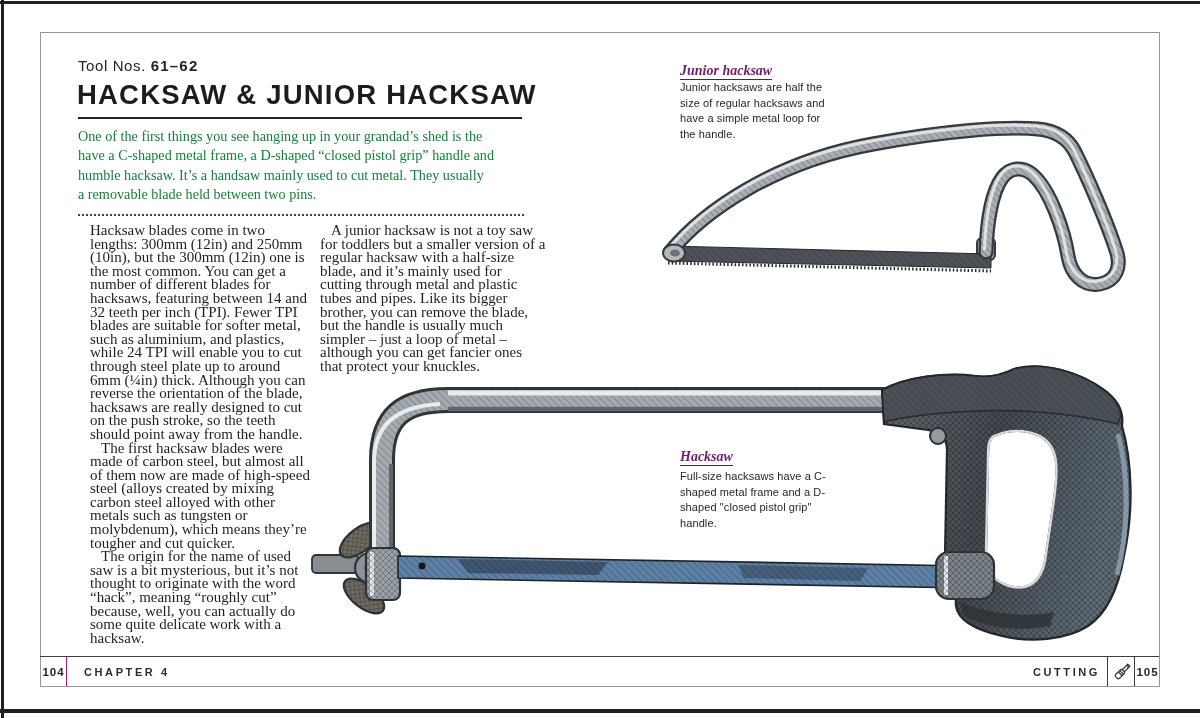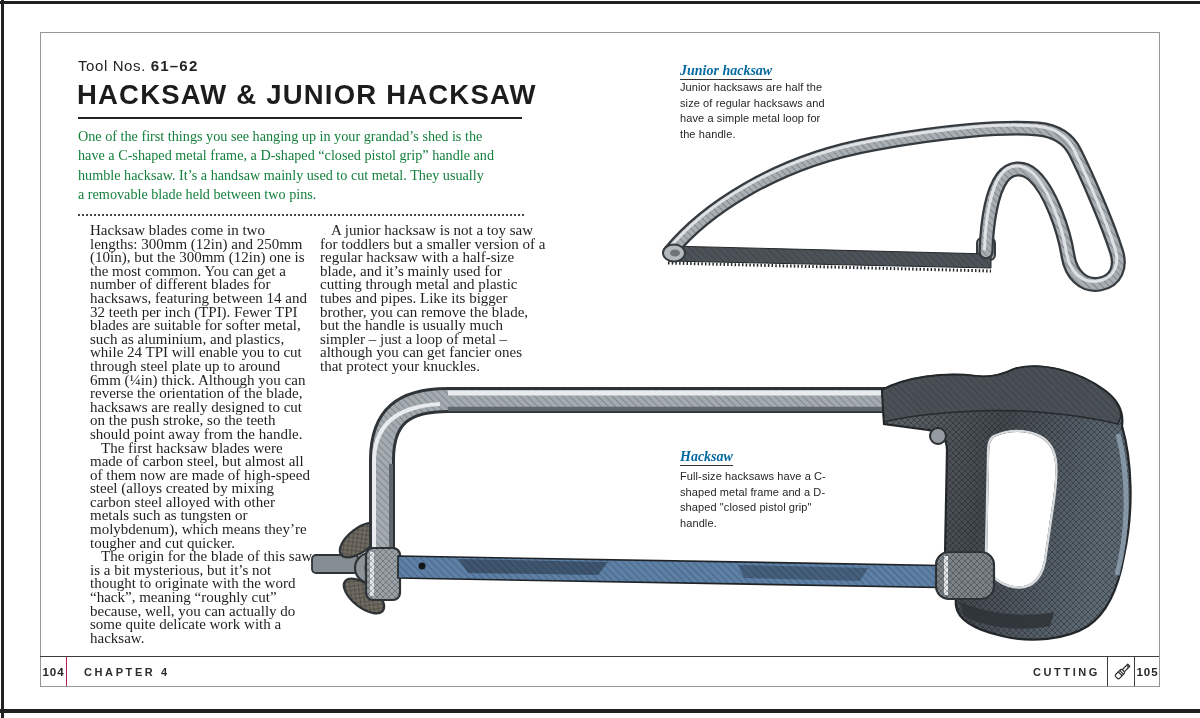--- a/index.html
+++ b/index.html
@@ -20,21 +20,21 @@
   .intro div{white-space:nowrap;}
   .dotted-rule{left:78px;top:214px;width:446px;border-top:2px dotted #454545;height:0;}
   
   .col{font-family:"Liberation Serif",serif;font-size:15px;line-height:13.6px;color:#1f1f1f;margin-left:12px;}
   .col-left{left:78px;top:224px;width:224px;}
   .col-mid{left:308px;top:224px;width:226px;}
   .col p{margin:0;}
   .col p.indent{text-indent:11px;}
   
   .callout-label{font-family:"Liberation Serif",serif;font-style:italic;font-weight:600;
-                 font-size:14px;color:#0369a1;border-bottom:1.2px solid #333;padding-bottom:1px;}
+                 font-size:14px;color:#701a75;border-bottom:1.2px solid #333;padding-bottom:1px;}
   .callout-body{font-size:11px;line-height:15.6px;color:#262626;letter-spacing:.1px;}
   .co-junior-label{left:680px;top:61px;}
   .co-junior-body{left:680px;top:80px;width:152px;}
   .co-full-label{left:680px;top:447px;}
   .co-full-body{left:680px;top:469px;width:160px;}
   
   .illus{pointer-events:none;}
   
   .footer-rule{left:40px;top:656px;width:1119px;height:1px;background:#3c3c3c;}
   .fbox{top:657px;height:29px;display:flex;align-items:center;justify-content:center;}
@@ -66,21 +66,21 @@
     <div>have a C-shaped metal frame, a D-shaped “closed pistol grip” handle and</div>
     <div>humble hacksaw. It’s a handsaw mainly used to cut metal. They usually</div>
     <div>a removable blade held between two pins.</div>
   </div>
 
   <div class="abs dotted-rule"></div>
 
   <div class="abs col col-left">
     <p>Hacksaw blades come in two lengths: 300mm (12in) and 250mm (10in), but the 300mm (12in) one is the most common. You can get a number of different blades for hacksaws, featuring between 14 and 32 teeth per inch (TPI). Fewer TPI blades are suitable for softer metal, such as aluminium, and plastics, while 24 TPI will enable you to cut through steel plate up to around 6mm (¼in) thick. Although you can reverse the orientation of the blade, hacksaws are really designed to cut on the push stroke, so the teeth should point away from the handle.</p>
     <p class="indent">The first hacksaw blades were made of carbon steel, but almost all of them now are made of high-speed steel (alloys created by mixing carbon steel alloyed with other metals such as tungsten or molybdenum), which means they’re tougher and cut quicker.</p>
-    <p class="indent">The origin for the blade of this saw is a bit mysterious, but it’s not thought to originate with the word “hack”, meaning “roughly cut” because, well, you can actually do some quite delicate work with a hacksaw.</p>
+    <p class="indent">The origin for the name of used saw is a bit mysterious, but it’s not thought to originate with the word “hack”, meaning “roughly cut” because, well, you can actually do some quite delicate work with a hacksaw.</p>
   </div>
   <div class="abs col col-mid">
     <p class="indent">A junior hacksaw is not a toy saw for toddlers but a smaller version of a regular hacksaw with a half-size blade, and it’s mainly used for cutting through metal and plastic tubes and pipes. Like its bigger brother, you can remove the blade, but the handle is usually much simpler – just a loop of metal – although you can get fancier ones that protect your knuckles.</p>
   </div>
 
   <svg class="abs illus" style="left:648px;top:100px;" width="520" height="195" viewBox="0 0 520 195">
     <defs>
       <pattern id="hx" width="5" height="5" patternUnits="userSpaceOnUse" patternTransform="rotate(45)">
         <path d="M0 0 H5" stroke="#1c1f22" stroke-width="1"></path>
       </pattern>

